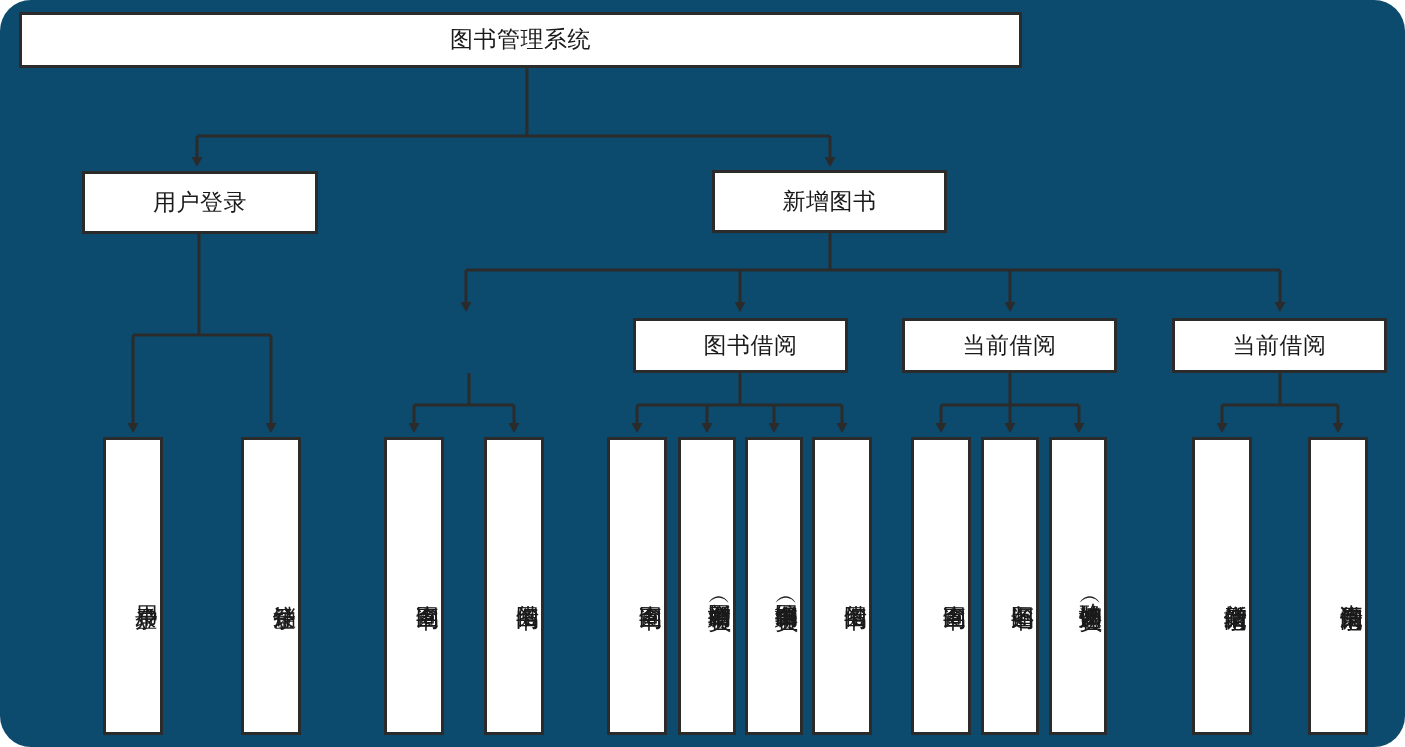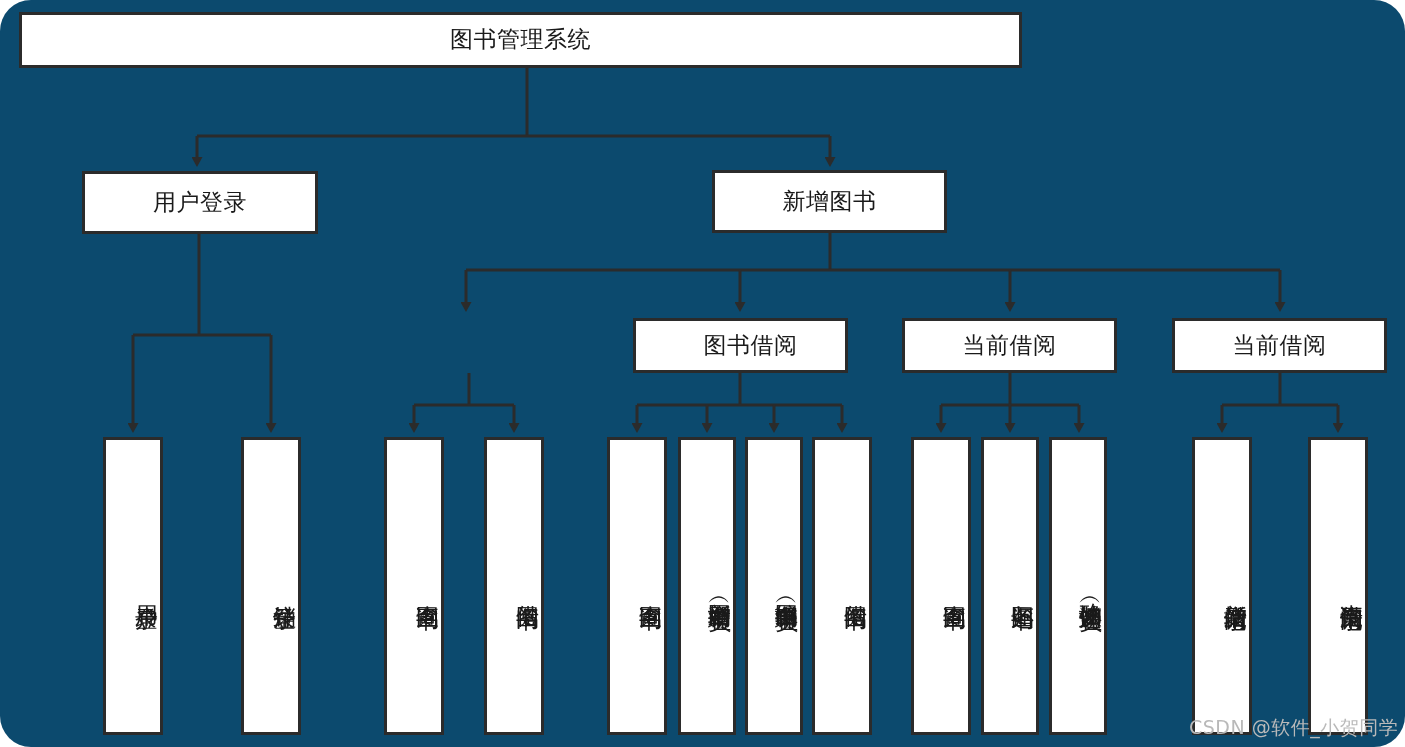--- a/index.html
+++ b/index.html
@@ -168,15 +168,14 @@
     <span>确认归还（管理员）</span>
   </div>
 
   <div class="node vert" style="left:1192px; top:437px; width:60px; height:298px;">
     <span>新增借阅记录</span>
   </div>
   <div class="node vert" style="left:1308px; top:437px; width:60px; height:298px;">
     <span>查询借阅记录</span>
   </div>
 
-  <div class="watermark" style="left:1189px; top:715px;">CSDN @软件_小贺同学</div>
 
 </div>
 
 </body></html>

